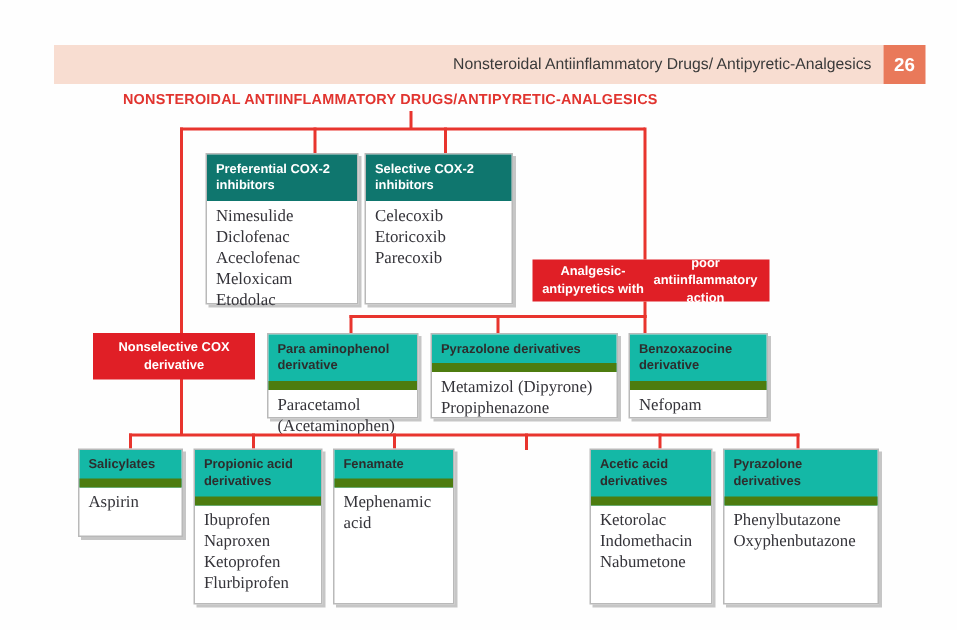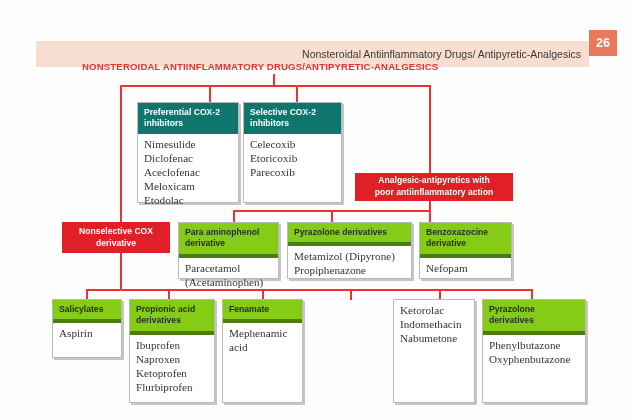--- a/index.html
+++ b/index.html
@@ -20,21 +20,20 @@
   }
 
   
   .header-bar {
     position: absolute;
     left: 36px;
     top: 30px;
     width: 553px;
     height: 26px;
     background: #f8ddd1;
-    margin-top: 11px;
   }
   .header-title {
     position: absolute;
     right: 8px;
     top: 0;
     height: 26px;
     line-height: 26px;
     font-size: 10.5px;
     color: #3a3a3a;
     white-space: nowrap;
@@ -87,23 +86,23 @@
     font-weight: bold;
     line-height: 1.32;
     padding: 4px 5px 4px 6px;
     font-family: "Liberation Sans", sans-serif;
   }
   .node.red-hdr .hdr {
     background: #0f766e;
     color: #ffffff;
   }
   .node.peach-hdr .hdr {
-    background: #84cc16;
+    background: #14b8a6;
     color: #2d2d2d;
-    border-bottom: 4px solid #4d7c0f;
+    border-bottom: 6px solid #4d7c0f;
   }
   .node .body {
     padding: 3px 5px 4px 6px;
     font-family: "Liberation Serif", serif;
     font-size: 11.2px;
     line-height: 1.26;
     color: #35343a;
   }
   .node .body div { white-space: nowrap; }
 
@@ -160,21 +159,21 @@
 
   <div class="node red-hdr" style="left:243px; top:102px; width:99px; height:101px;">
     <div class="hdr">Selective COX-2 inhibitors</div>
     <div class="body">
       <div>Celecoxib</div>
       <div>Etoricoxib</div>
       <div>Parecoxib</div>
     </div>
   </div>
 
-  <div class="redbox" style="left:355px; top:173px; width:158px; height:28px; flex-direction:column;">
+  <div class="redbox" style="left:355px; top:173px; width:158px; height:28px; flex-direction:row;">
     <div>Analgesic-antipyretics with</div>
     <div>poor antiinflammatory action</div>
   </div>
 
   <div class="ln" style="left:429px; top:201px; width:2px; height:11px;"></div>
   <div class="ln" style="left:233px; top:210px; width:198px; height:2px;"></div>
   <div class="ln" style="left:233px; top:210px; width:2px; height:12px;"></div>
   <div class="ln" style="left:331px; top:210px; width:2px; height:12px;"></div>
   <div class="ln" style="left:429px; top:210px; width:2px; height:12px;"></div>
 
@@ -234,20 +233,21 @@
   <div class="node peach-hdr" style="left:222px; top:299px; width:81px; height:104px;">
     <div class="hdr">Fenamate</div>
     <div class="body">
       <div>Mephenamic</div>
       <div>acid</div>
     </div>
   </div>
 
 
   <div class="node peach-hdr" style="left:393px; top:299px; width:82px; height:104px;">
+    <div class="hdr">Acetic acid derivatives</div>
     <div class="body">
       <div>Ketorolac</div>
       <div>Indomethacin</div>
       <div>Nabumetone</div>
     </div>
   </div>
 
   <div class="node peach-hdr" style="left:482px; top:299px; width:104px; height:104px;">
     <div class="hdr">Pyrazolone derivatives</div>
     <div class="body">

